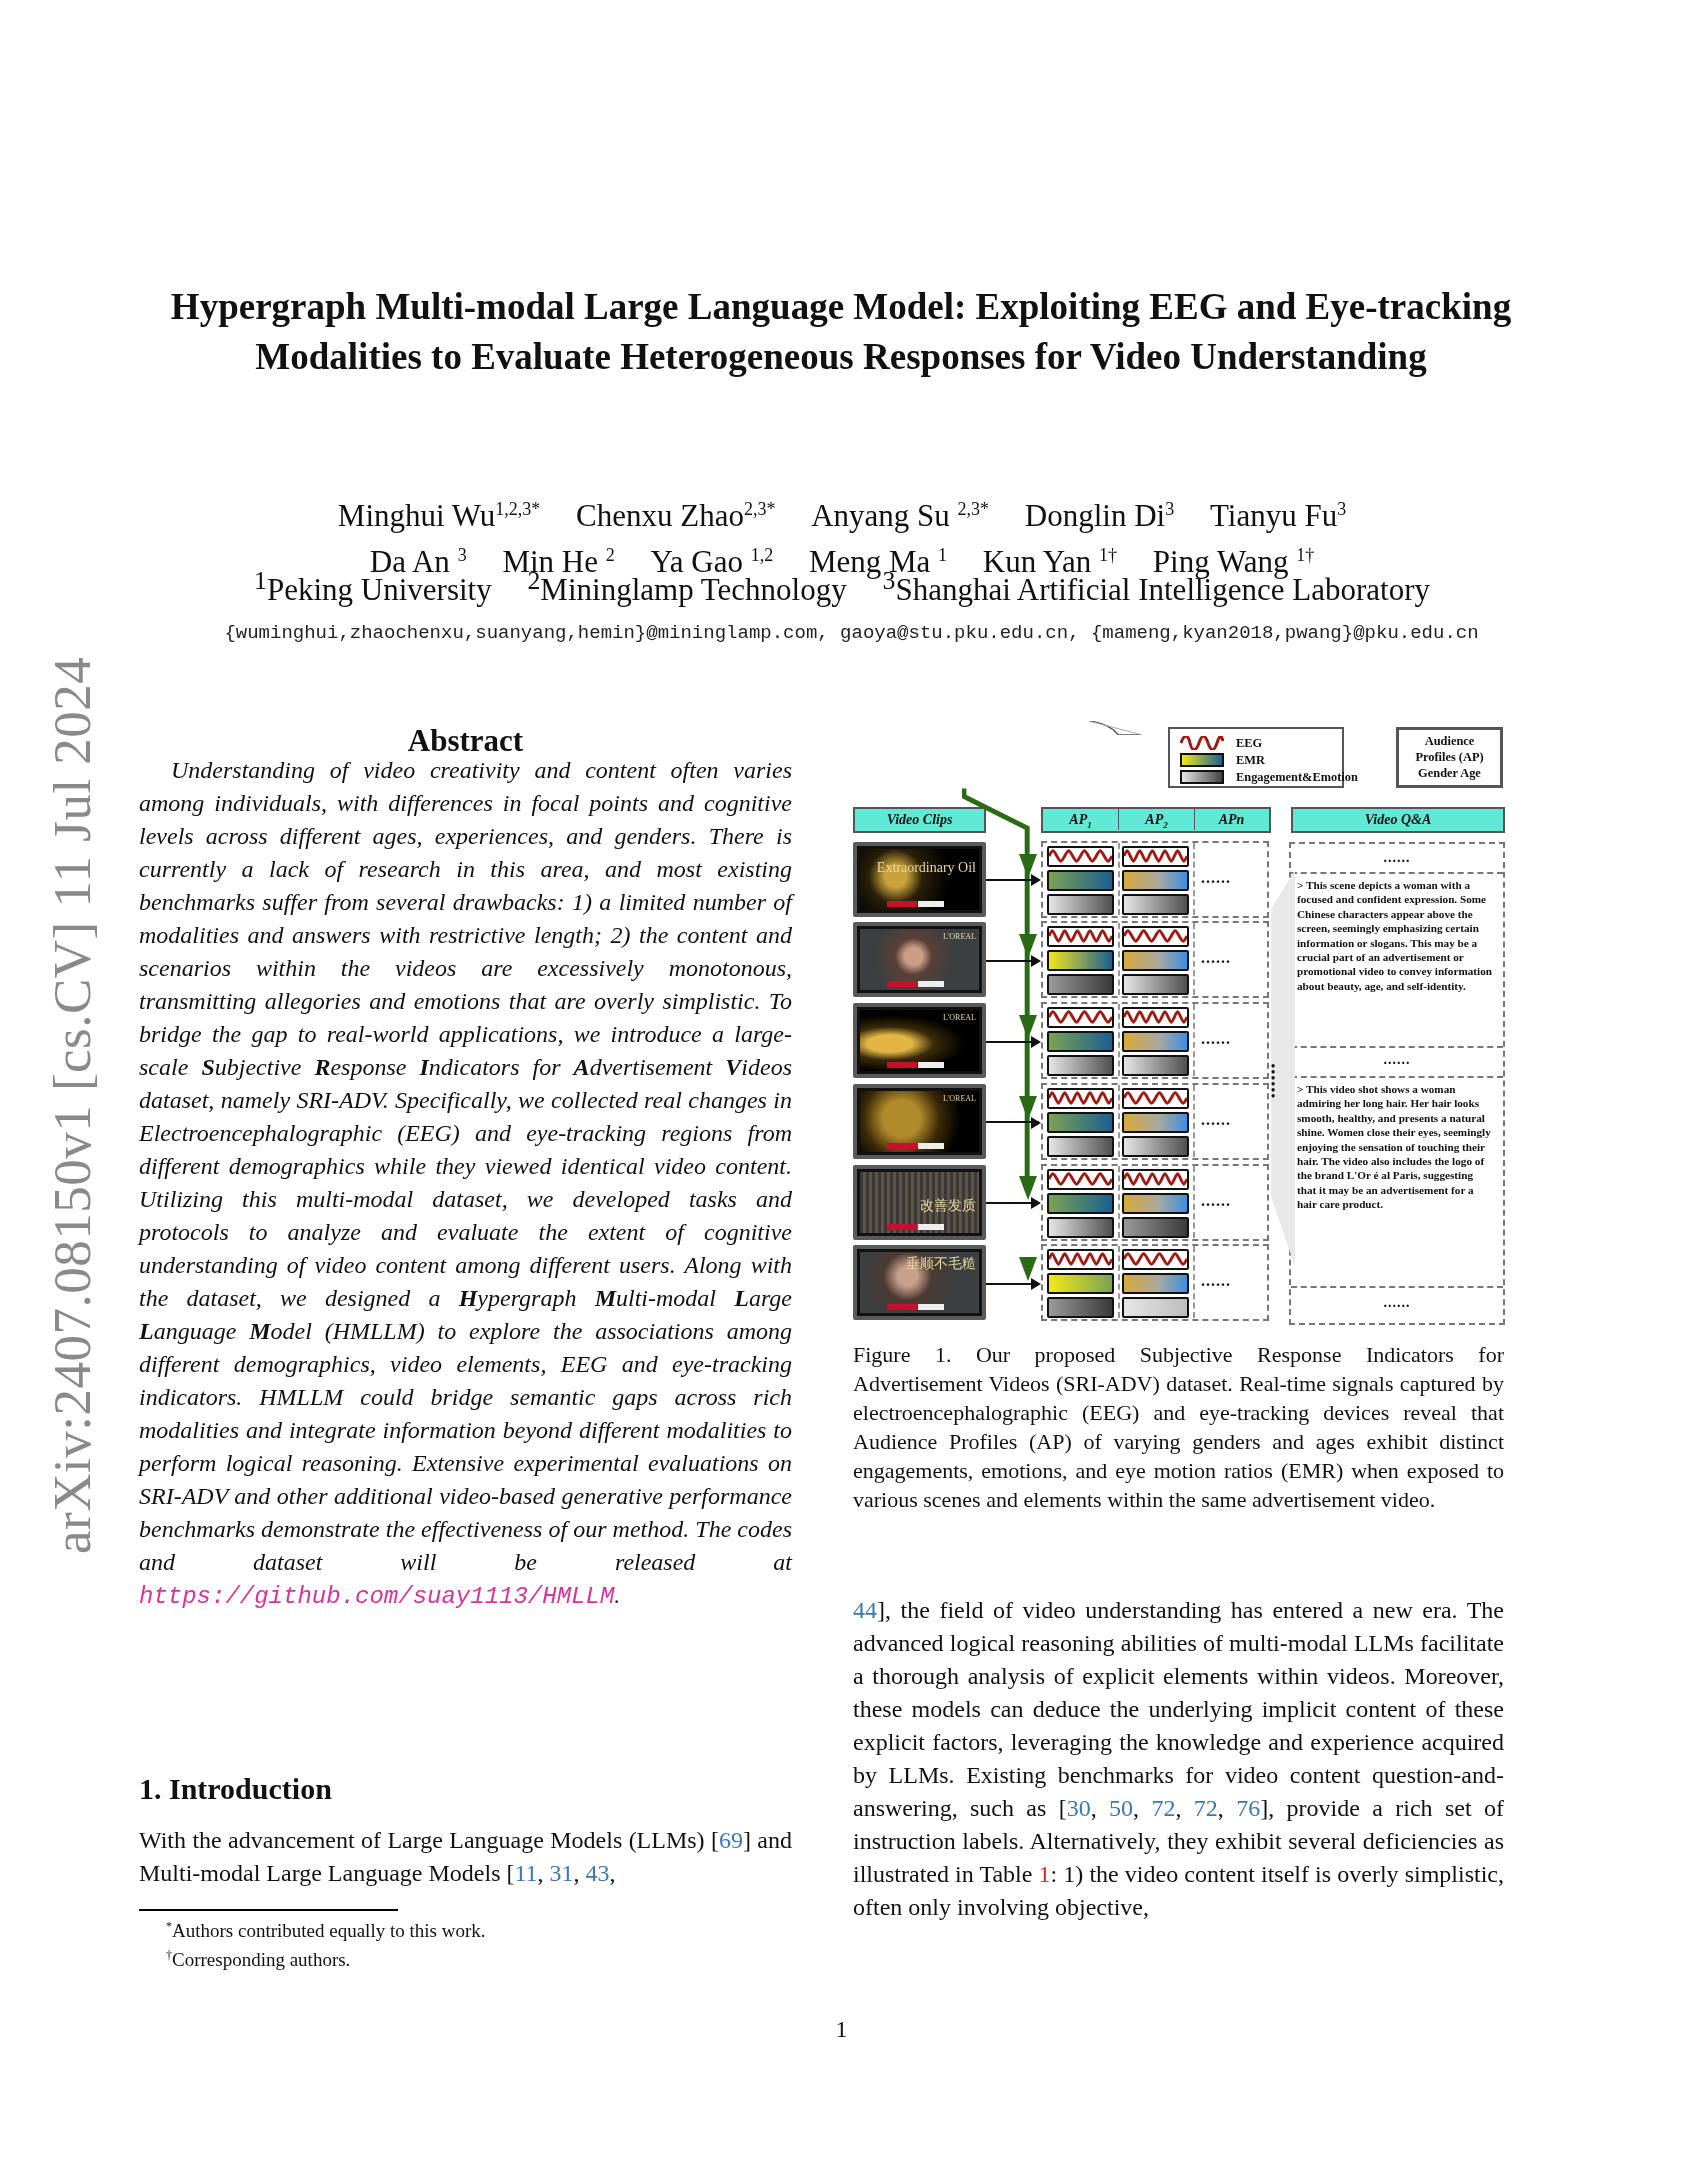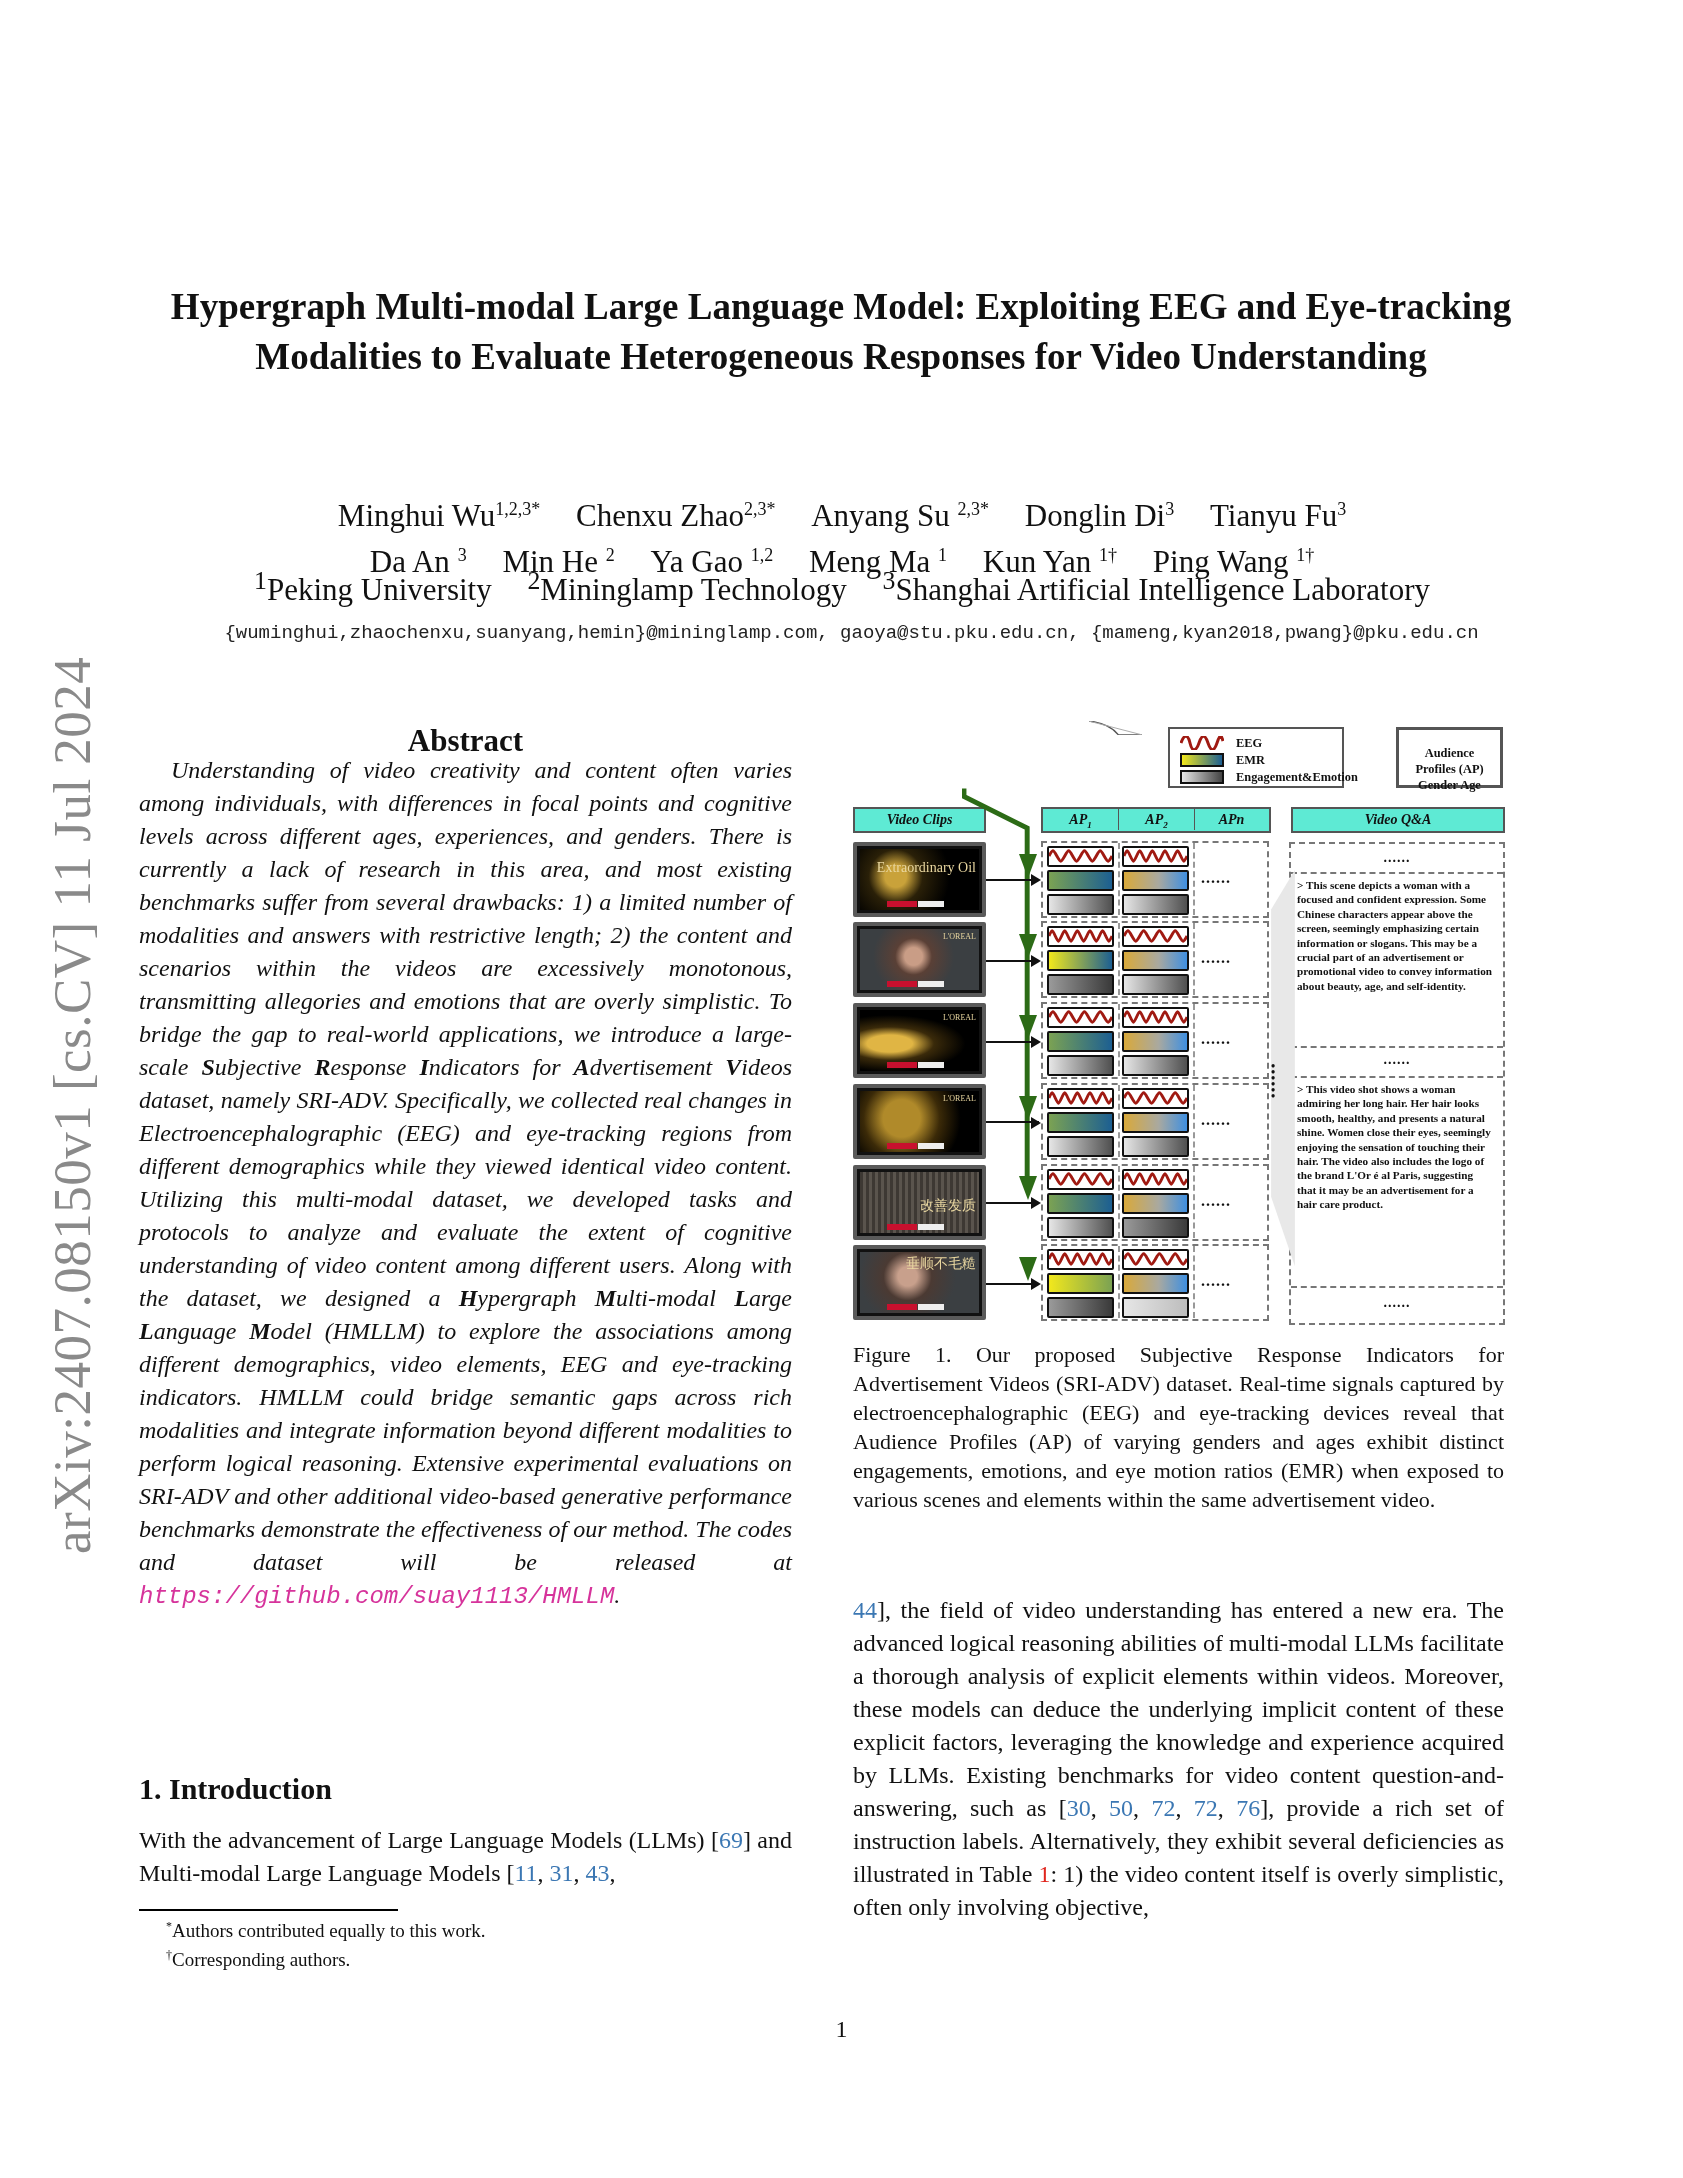--- a/index.html
+++ b/index.html
@@ -44,21 +44,21 @@
   
   #figure { left:853px; top:721px; width:653px; height:606px; }
   .q-box { left:0; top:0; width:289px; height:69px; border:1.5px solid #555; background:#fff;
     font-family:"Liberation Serif",serif; font-weight:bold; font-size:12.4px; line-height:16px;
     padding:6px 8px; box-sizing:border-box; clip-path:polygon(0 0,236px 0,289px 14px,289px 100%,0 100%); }
   .q-fold { left:236px; top:0; width:53px; height:14px; }
   .legend { left:315px; top:6px; width:176px; height:61px; border:2px solid #555; box-sizing:border-box; }
   .legend-row { position:absolute; left:10px; height:16px; font-weight:bold; font-size:12.4px; display:flex; align-items:center; }
   .sw { width:44px; height:14px; border:2px solid #111; box-sizing:border-box; margin-right:12px; }
   .ap-profile { left:543px; top:6px; width:107px; height:61px; border:3px solid #555;
-    box-sizing:border-box; font-weight:bold; font-size:12.4px; line-height:16px; text-align:center; padding-top:15px; }
+    box-sizing:border-box; font-weight:bold; font-size:12.4px; line-height:16px; text-align:center; padding-top:3px; }
   .hdr { top:86px; height:26px; border:2.5px solid #555; box-sizing:border-box; font-weight:bold;
     font-style:italic; font-size:14px; text-align:center; line-height:21px; background:#5eead4; }
   .clip-frame { left:0; width:133px; height:75px; border:4px solid #5a5a5a; box-sizing:border-box; background:#111; overflow:hidden; border-radius:2px; }
   .clip-inner { position:absolute; inset:3px; }
   .clip-text { position:absolute; color:#e9d7a0; font-size:8px; }
   .ap-row { left:188px; width:228px; height:77px; border:2.5px dashed #777; box-sizing:border-box; }
   .ap-cell { position:absolute; width:67px; height:69px; top:3px; }
   .cell-eeg, .cell-emr, .cell-eng { position:absolute; left:0; width:67px; height:21px;
     border:2.5px solid #111; box-sizing:border-box; border-radius:2px; background:#fff; overflow:hidden; }
   .cell-eeg { top:0; } .cell-emr { top:24px; } .cell-eng { top:48px; }

